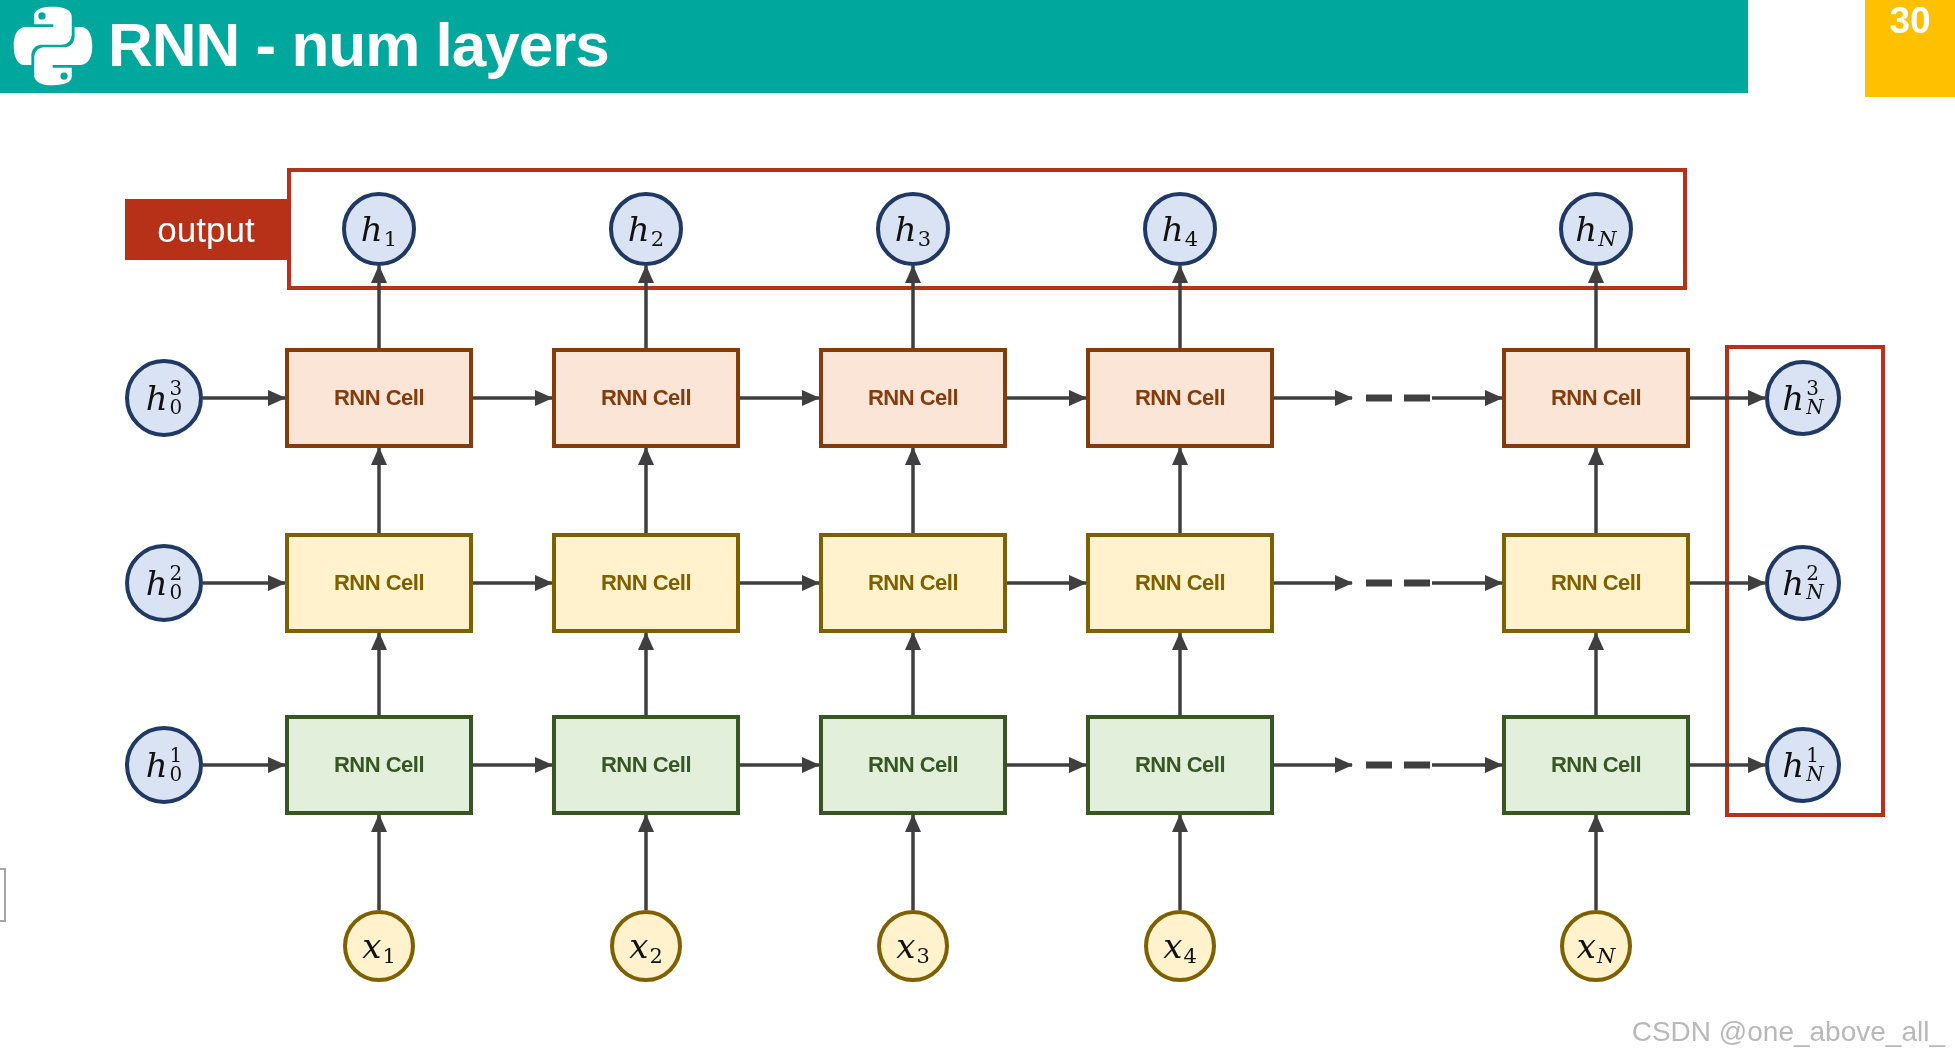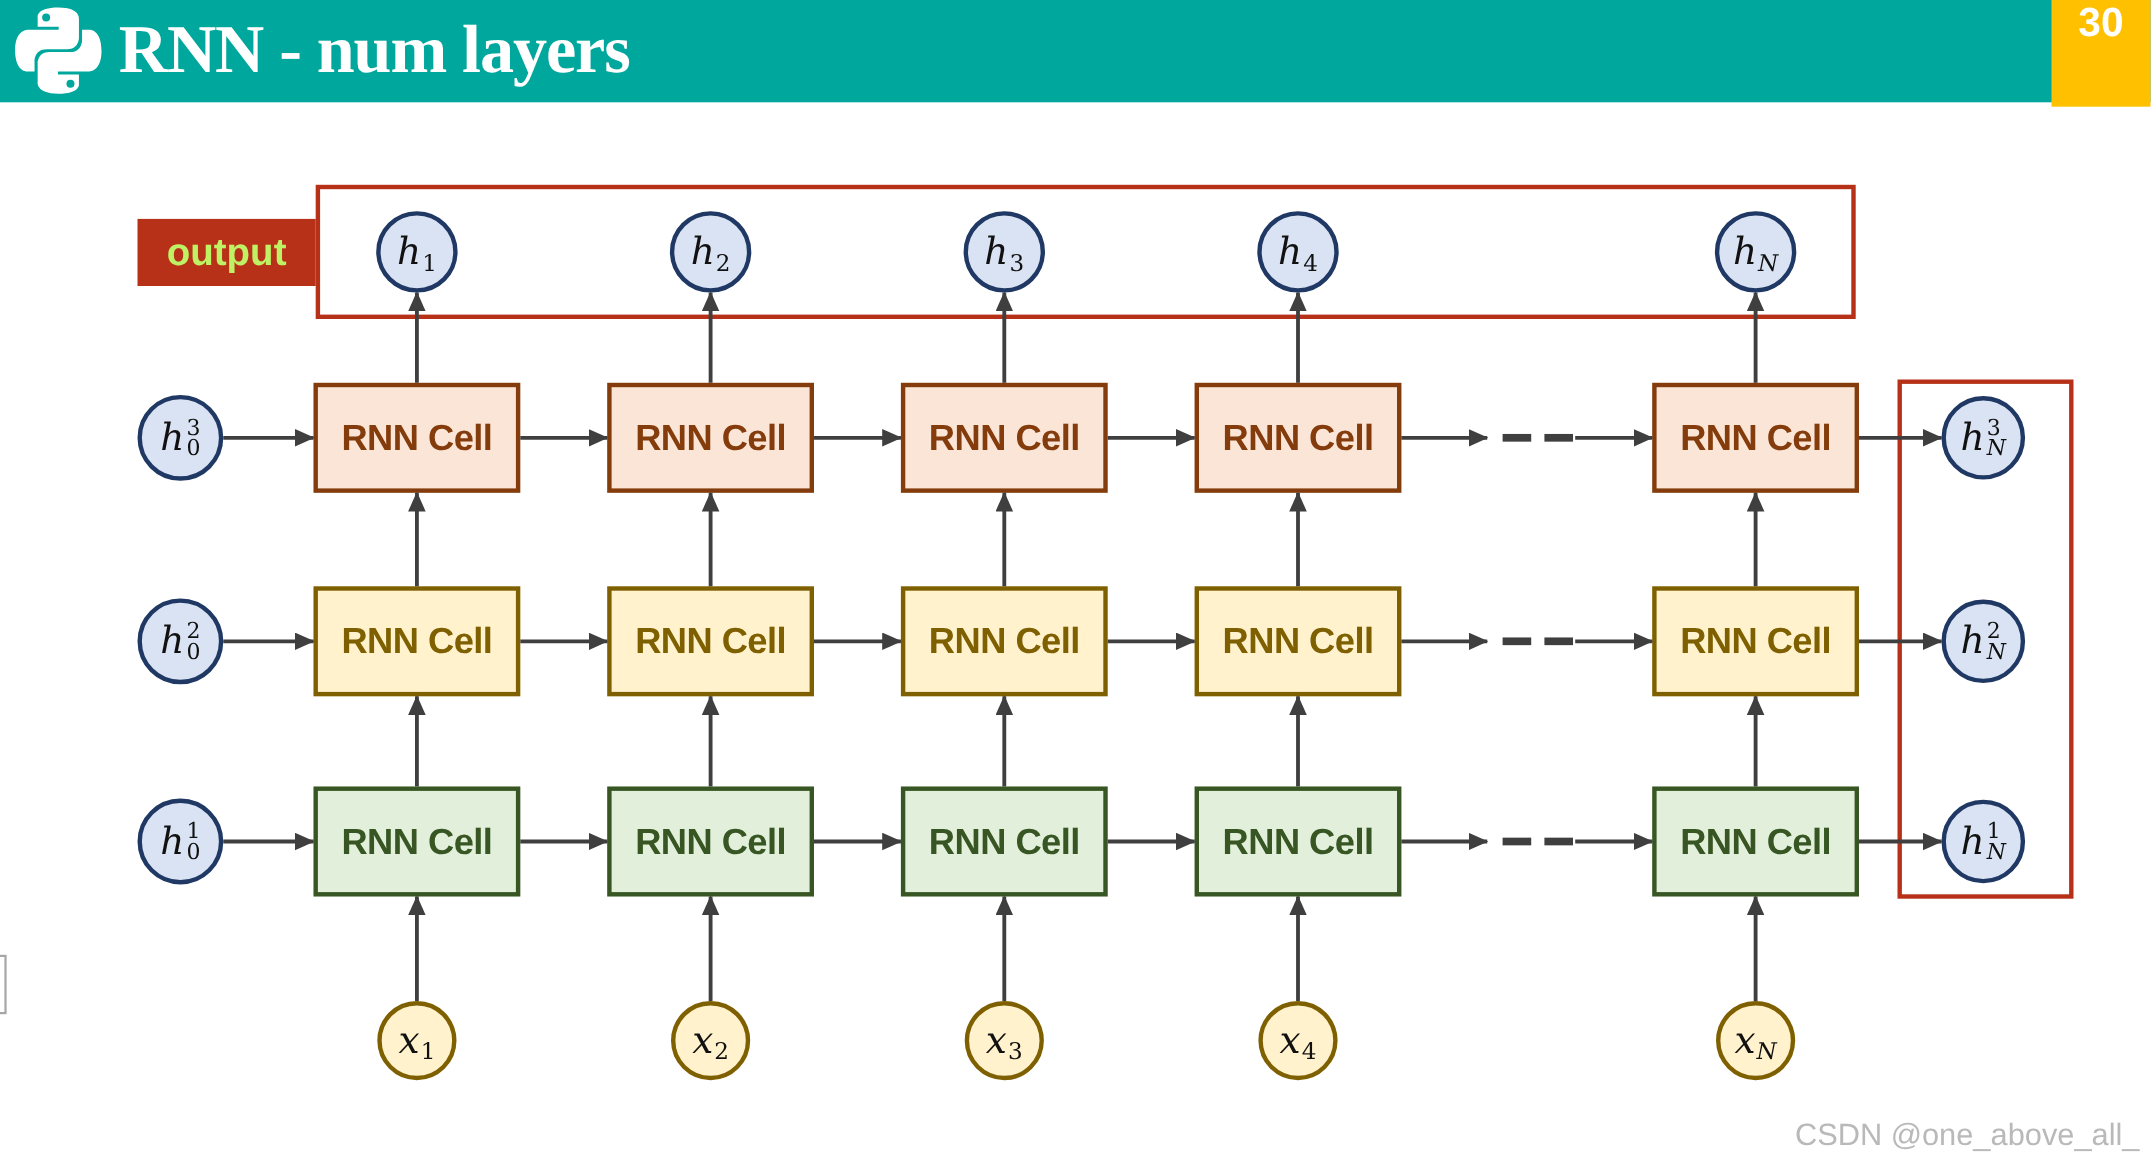--- a/index.html
+++ b/index.html
@@ -5,42 +5,42 @@
   html,body{margin:0;padding:0;}
   body{
     width:1955px;height:1052px;position:relative;overflow:hidden;
     background:#ffffff;font-family:"Liberation Sans",sans-serif;
     --teal:#00a79c; --gold:#ffc000; --red:#b73118;
     --node-fill:#dae3f3; --node-border:#1f3864;
     --input-fill:#fff2cc; --input-border:#7f6000;
     --arrow:#3f3f3f;
   }
   
-  .header{position:absolute;left:0;top:0;width:1955px;height:93px;background:var(--teal);font-family:Liberation Serif, serif;}
+  .header{position:absolute;left:0;top:0;width:1748px;height:93px;background:var(--teal);}
   .logo{position:absolute;left:13px;top:6px;width:80px;height:80px;}
   .title{
     position:absolute;left:108px;top:0;height:93px;line-height:90px;
     color:#ffffff;font-size:62px;font-weight:bold;letter-spacing:-1px;white-space:nowrap;
   }
   .page-box{
     position:absolute;right:0;top:0;width:90px;height:97px;background:var(--gold);
     display:flex;align-items:flex-start;justify-content:center;
     color:#ffffff;font-size:37px;font-weight:bold;
   }
   
   #stage{position:absolute;left:0;top:0;width:1955px;height:1052px;}
   .frame{position:absolute;border:4px solid var(--red);box-sizing:border-box;background:transparent;z-index:1;}
   .badge{
-    position:absolute;background:var(--red);color:#bef264;z-index:5;
-    display:flex;align-items:center;justify-content:center;font-size:35px;font-weight:bold;
+    position:absolute;background:var(--red);color:#ffffff;z-index:5;
+    display:flex;align-items:center;justify-content:center;font-size:35px;
   }
   .cell{
     position:absolute;box-sizing:border-box;z-index:2;
     display:flex;align-items:center;justify-content:center;
-    font-weight:bold;font-size:33px;letter-spacing:-0.5px;white-space:nowrap;
+    font-weight:bold;font-size:22px;letter-spacing:-0.5px;white-space:nowrap;
   }
   .node{
     position:absolute;box-sizing:border-box;border-radius:50%;z-index:4;
     display:flex;align-items:center;justify-content:center;
     font-family:"DejaVu Serif",serif;color:#111111;
   }
   .m-base{font-style:italic;font-size:34px;line-height:1;}
   .m-subin{font-size:21px;line-height:1;transform:translateY(10px);margin-left:1px;}
   .m-stack{display:inline-flex;flex-direction:column;align-items:flex-start;font-size:20px;line-height:0.95;margin-left:2px;}
   .m-it{font-style:italic;}

